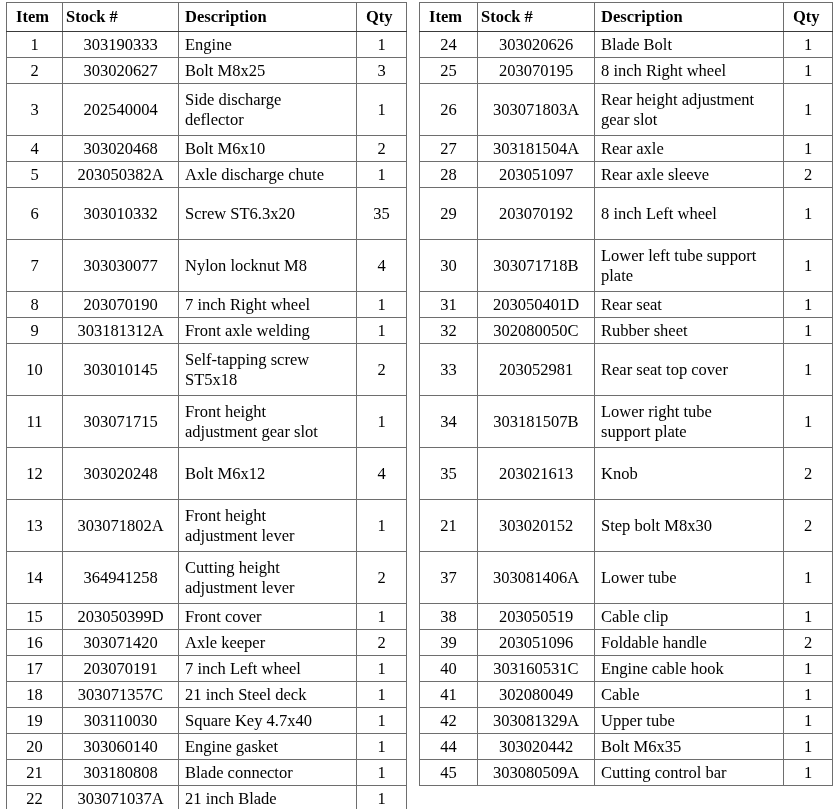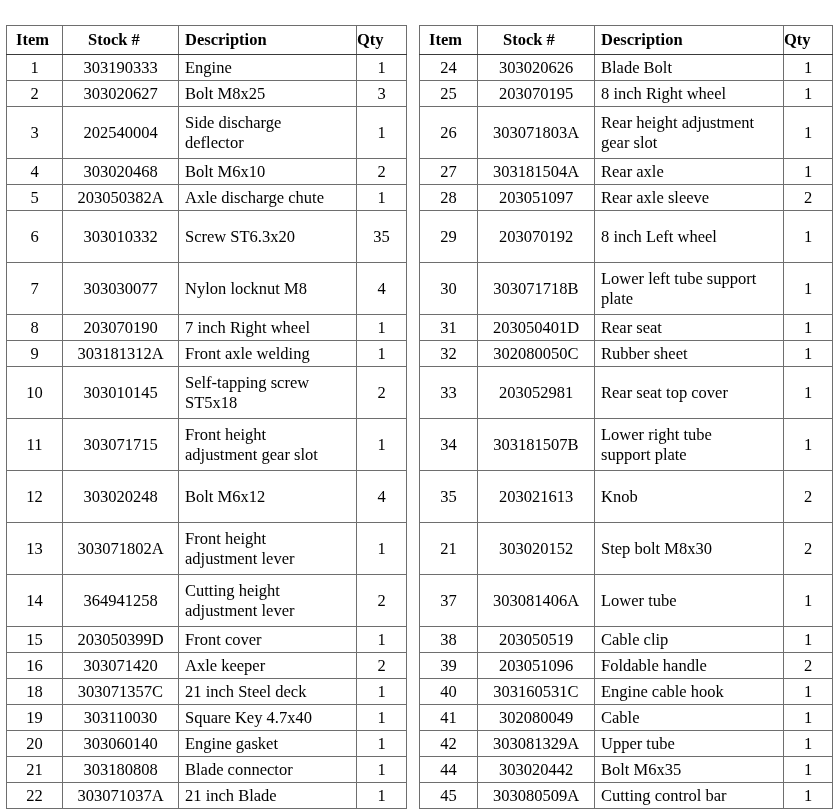--- a/index.html
+++ b/index.html
@@ -13,21 +13,21 @@
     font-family: "Liberation Serif", "DejaVu Serif", serif;
     color: #000000;
     overflow: hidden;
   }
   .sheet {
     width: 838px;
     height: 809px;
     position: relative;
     display: flex;
     flex-direction: row;
-    align-items: flex-end;
+    align-items: flex-start;
     box-sizing: border-box;
   }
   .table-wrap {
     box-sizing: border-box;
   }
   .table-wrap.left {
     width: 406px;
     padding: 2px 0 0 6px;
   }
   .table-wrap.right {
@@ -57,29 +57,29 @@
     padding-bottom: 1px;
     border-bottom: 1.3px solid #3a3a3a;
   }
   th.col-item, td.col-item {
     text-align: center;
   }
   thead th.col-item { text-align: left; padding-left: 9px; }
   th.col-stock, td.col-stock {
     text-align: center;
   }
-  thead th.col-stock { text-align: left; padding-left: 25px; }
+  thead th.col-stock { text-align: left; padding-left: 3px; }
   th.col-desc, td.col-desc {
     text-align: left;
     padding-left: 7px;
   }
   th.col-qty, td.col-qty {
     text-align: center;
   }
-  thead th.col-qty { text-align: left; padding-left: 0; }
+  thead th.col-qty { text-align: left; padding-left: 9px; }
 
   
   .left col.c-item { width: 56px; }
   .left col.c-stock { width: 116px; }
   .left col.c-desc  { width: 178px; }
   .left col.c-qty   { width: 50px; }
 
   
   .right col.c-item { width: 58px; }
   .right col.c-stock { width: 117px; }
@@ -220,20 +220,26 @@
             <td class="col-desc">Front cover</td>
             <td class="col-qty">1</td>
           </tr>
           <tr class="h1">
             <td class="col-item">16</td>
             <td class="col-stock">303071420</td>
             <td class="col-desc">Axle keeper</td>
             <td class="col-qty">2</td>
           </tr>
           <tr class="h1">
+            <td class="col-item">17</td>
+            <td class="col-stock">203070191</td>
+            <td class="col-desc">7 inch Left wheel</td>
+            <td class="col-qty">1</td>
+          </tr>
+          <tr class="h1">
             <td class="col-item">18</td>
             <td class="col-stock">303071357C</td>
             <td class="col-desc">21 inch Steel deck</td>
             <td class="col-qty">1</td>
           </tr>
           <tr class="h1">
             <td class="col-item">19</td>
             <td class="col-stock">303110030</td>
             <td class="col-desc">Square Key 4.7x40</td>
             <td class="col-qty">1</td>

